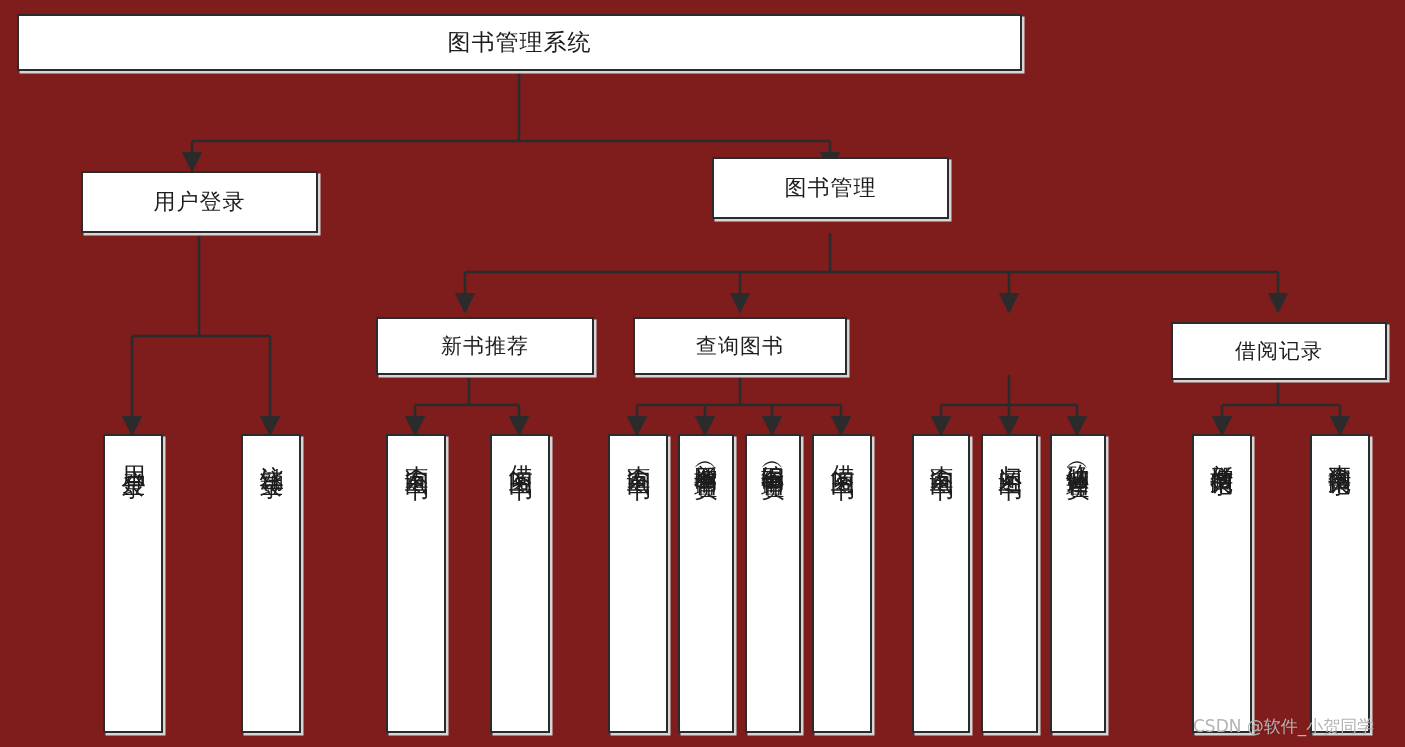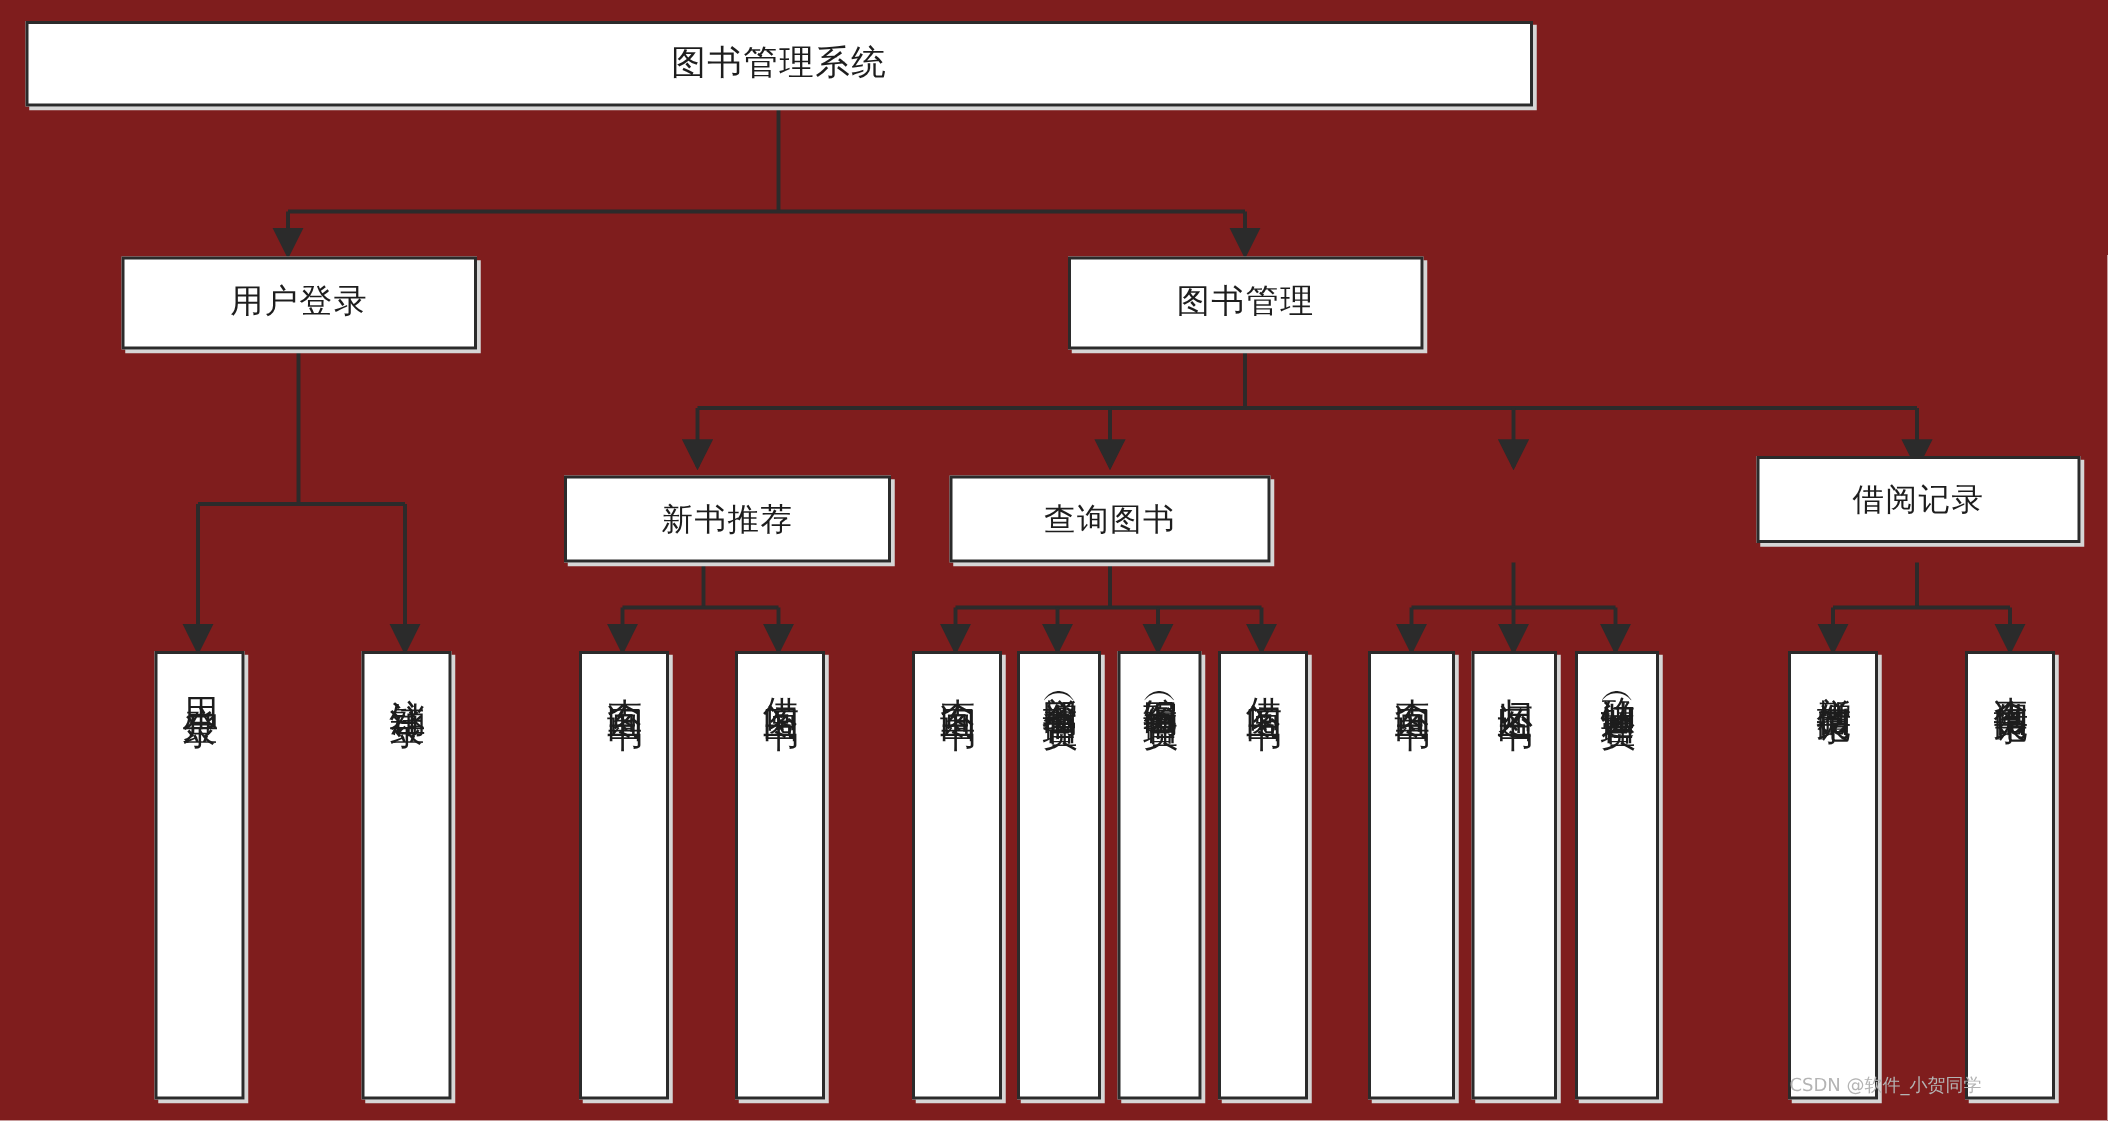--- a/index.html
+++ b/index.html
@@ -64,21 +64,21 @@
     letter-spacing: 4px;
     white-space: nowrap;
   }
   .node.vert.tall .lbl {
     font-size: 23px;
     letter-spacing: 2px;
   }
   #watermark {
     position: absolute;
     color: #b4b4b4;
-    font-size: 12px;
+    font-size: 17px;
     white-space: nowrap;
     z-index: 3;
     font-family: "DejaVu Sans", "Liberation Sans", sans-serif;
   }
 </style>
 </head>
 <body>
 
 <div id="canvas">
 
@@ -135,31 +135,31 @@
     </g>
   </svg>
 
   <div class="node horz" style="left:17px; top:14px; width:1005px; height:57px;">
     <span class="lbl">图书管理系统</span>
   </div>
 
   <div class="node horz lvl2" style="left:81px; top:171px; width:237px; height:62px;">
     <span class="lbl">用户登录</span>
   </div>
-  <div class="node horz lvl2" style="left:712px; top:171px; width:237px; height:62px;">
+  <div class="node horz lvl2" style="left:712px; top:157px; width:237px; height:62px;">
     <span class="lbl">图书管理</span>
   </div>
 
   <div class="node horz lvl3" style="left:376px; top:317px; width:218px; height:58px;">
     <span class="lbl">新书推荐</span>
   </div>
   <div class="node horz lvl3" style="left:633px; top:317px; width:214px; height:58px;">
     <span class="lbl">查询图书</span>
   </div>
-  <div class="node horz lvl3" style="left:1171px; top:304px; width:216px; height:58px;">
+  <div class="node horz lvl3" style="left:1171px; top:322px; width:216px; height:58px;">
     <span class="lbl">借阅记录</span>
   </div>
 
   <div class="node vert" style="left:103px; top:434px; width:60px; height:299px;">
     <span class="lbl">用户登录</span>
   </div>
   <div class="node vert" style="left:241px; top:434px; width:60px; height:299px;">
     <span class="lbl">注销登录</span>
   </div>
 

